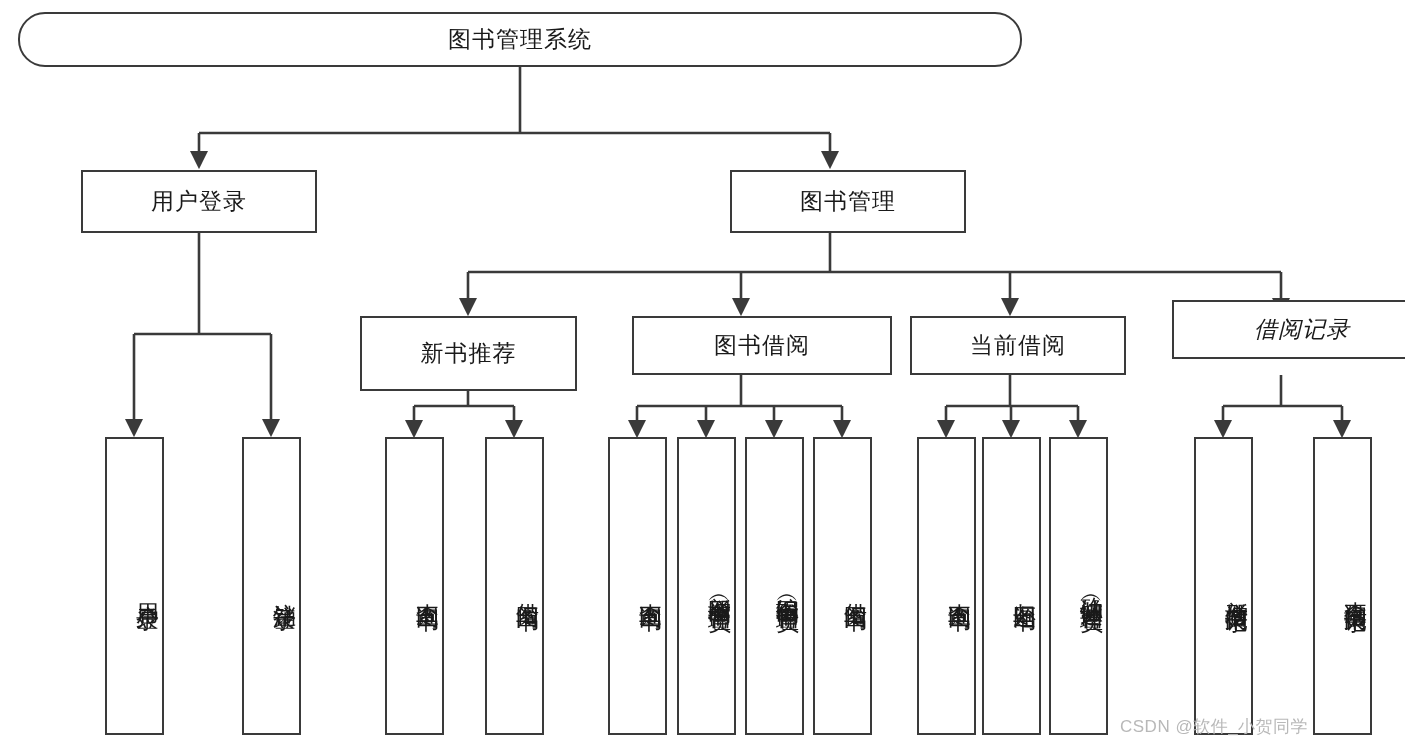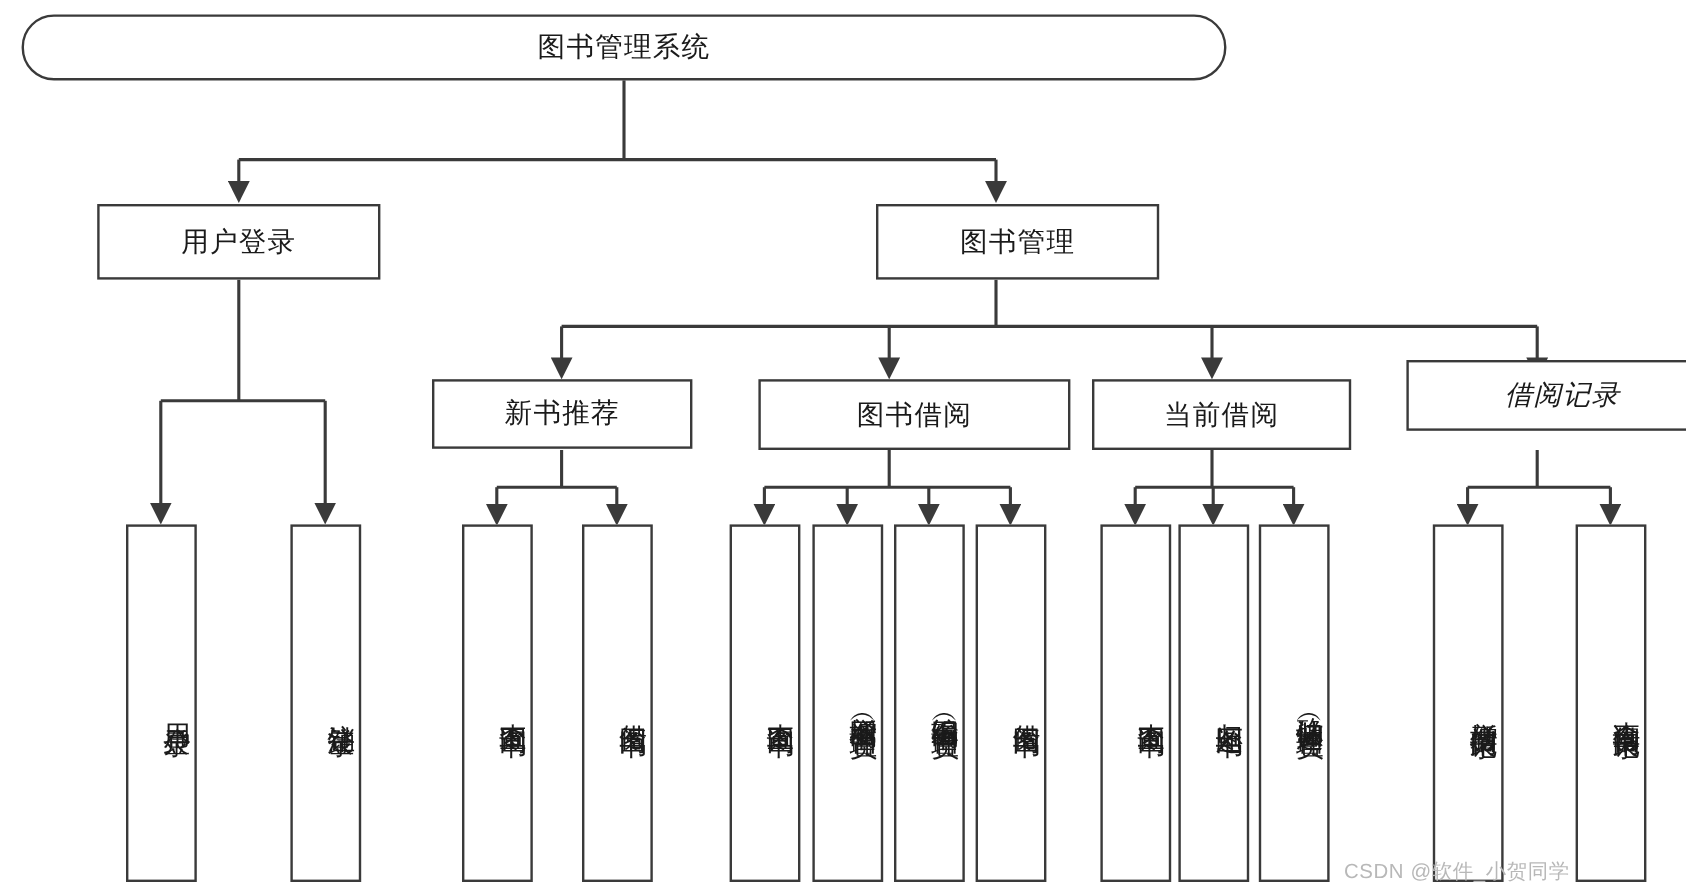--- a/index.html
+++ b/index.html
@@ -119,21 +119,21 @@
     <span>图书管理系统</span>
   </div>
 
   <div class="node horiz" style="left:81px; top:170px; width:236px; height:63px;">
     <span>用户登录</span>
   </div>
   <div class="node horiz" style="left:711px; top:170px; width:236px; height:63px;margin-left:19px;">
     <span>图书管理</span>
   </div>
 
-  <div class="node horiz" style="left:360px; top:316px; width:217px; height:58px;">
+  <div class="node horiz" style="left:360px; top:316px; width:217px; height:75px;">
     <span>新书推荐</span>
   </div>
   <div class="node horiz" style="left:632px; top:316px; width:260px; height:59px;">
     <span>图书借阅</span>
   </div>
   <div class="node horiz" style="left:910px; top:316px; width:216px; height:59px;">
     <span>当前借阅</span>
   </div>
   <div class="node horiz" style="left:1172px; top:300px; width:260px; height:59px;font-style:italic;">
     <span>借阅记录</span>

